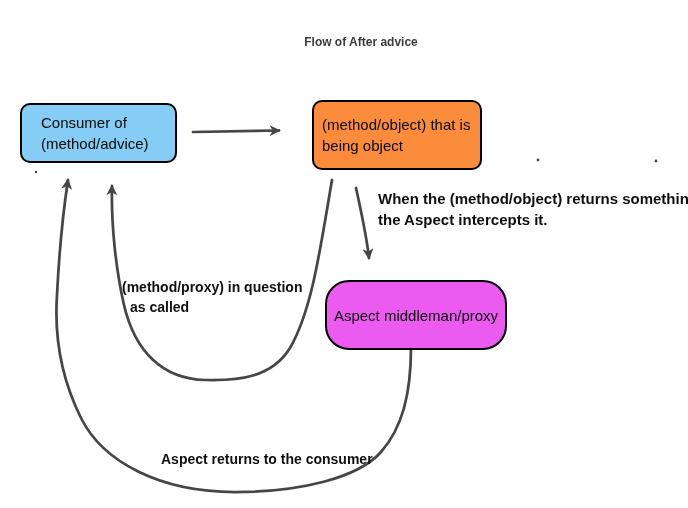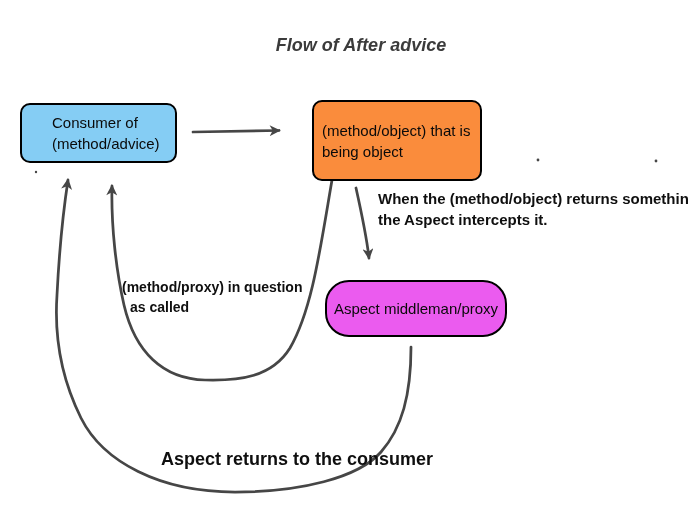--- a/index.html
+++ b/index.html
@@ -14,37 +14,37 @@
   .canvas{
     position:relative;width:688px;height:508px;background:#ffffff;overflow:hidden;
     font-family:"Liberation Sans",sans-serif;color:var(--text-color);
   }
   .diagram-svg{position:absolute;left:0;top:0;width:688px;height:508px;}
   .diagram-svg path.flow{fill:none;stroke:var(--stroke);stroke-width:2.75;stroke-linecap:round;}
   .diagram-svg .arrowhead{fill:var(--stroke);}
   .diagram-svg circle.dot{fill:var(--stroke);}
   .page-title{
     position:absolute;left:361px;top:35px;transform:translateX(-50%);
-    font-size:18px;font-weight:bold;color:var(--title-color);white-space:nowrap;font-style:italic;
+    font-size:12px;font-weight:bold;color:var(--title-color);white-space:nowrap;
   }
   .node{
     position:absolute;border:2.5px solid #000;border-radius:10px;
     display:flex;flex-direction:column;justify-content:center;
     font-size:15px;line-height:21px;color:#0a0a0a;box-sizing:border-box;
   }
   .node div{white-space:nowrap;}
-  .node-consumer{left:20px;top:103px;width:157px;height:60px;background:var(--consumer-fill);padding-left:30px;}
-  .node-called{left:312px;top:100px;width:170px;height:81px;background:var(--called-fill);padding-left:8px;}
-  .node-aspect{left:325px;top:280px;width:182px;height:57px;background:var(--aspect-fill);align-items:center;border-radius:24px;}
+  .node-consumer{left:20px;top:103px;width:157px;height:60px;background:var(--consumer-fill);padding-left:19px;}
+  .node-called{left:312px;top:100px;width:170px;height:70px;background:var(--called-fill);padding-left:8px;}
+  .node-aspect{left:325px;top:280px;width:182px;height:70px;background:var(--aspect-fill);align-items:center;border-radius:24px;}
   .ann{position:absolute;font-weight:bold;color:#0f0f0f;}
   .ann div{white-space:nowrap;}
   .ann-intercept{left:378px;top:188px;font-size:15px;line-height:21px;}
   .ann-normal{left:122px;top:277px;font-size:14px;line-height:20px;}
   .ann-normal div.indent{padding-left:8px;}
-  .ann-aspect-return{left:161px;top:450px;font-size:18px;line-height:18px;}
+  .ann-aspect-return{left:161px;top:450px;font-size:14px;line-height:18px;}
 </style>
 </head>
 <body>
 
 <div class="canvas">
 
   <svg class="diagram-svg" viewBox="0 0 688 508">
     <defs>
       <marker id="arrow" viewBox="0 0 10 10" refX="8.5" refY="5" markerWidth="14" markerHeight="11" orient="auto" markerUnits="userSpaceOnUse">
         <path class="arrowhead" d="M0,0 L10,5 L0,10 L2.8,5 Z"></path>

